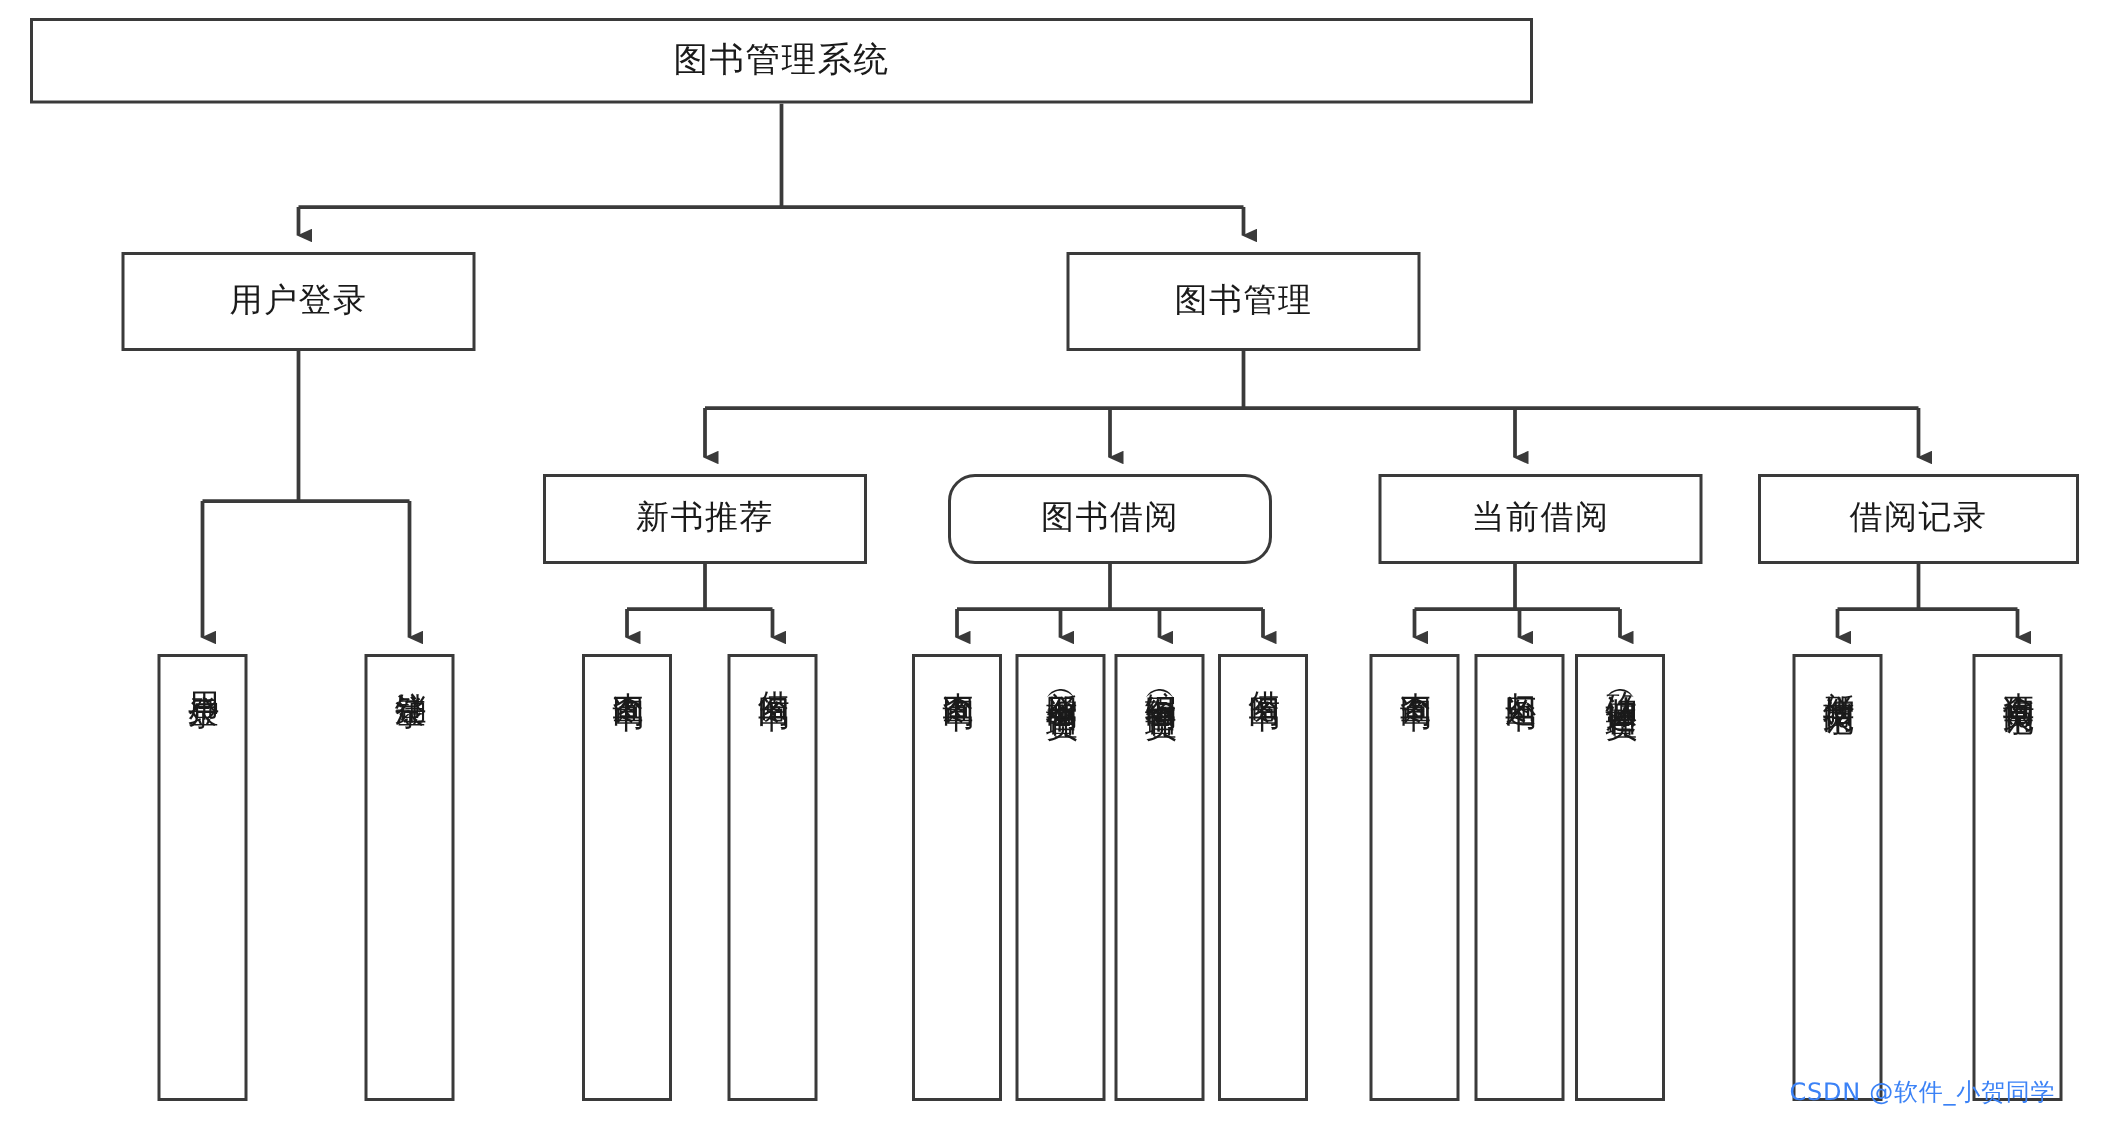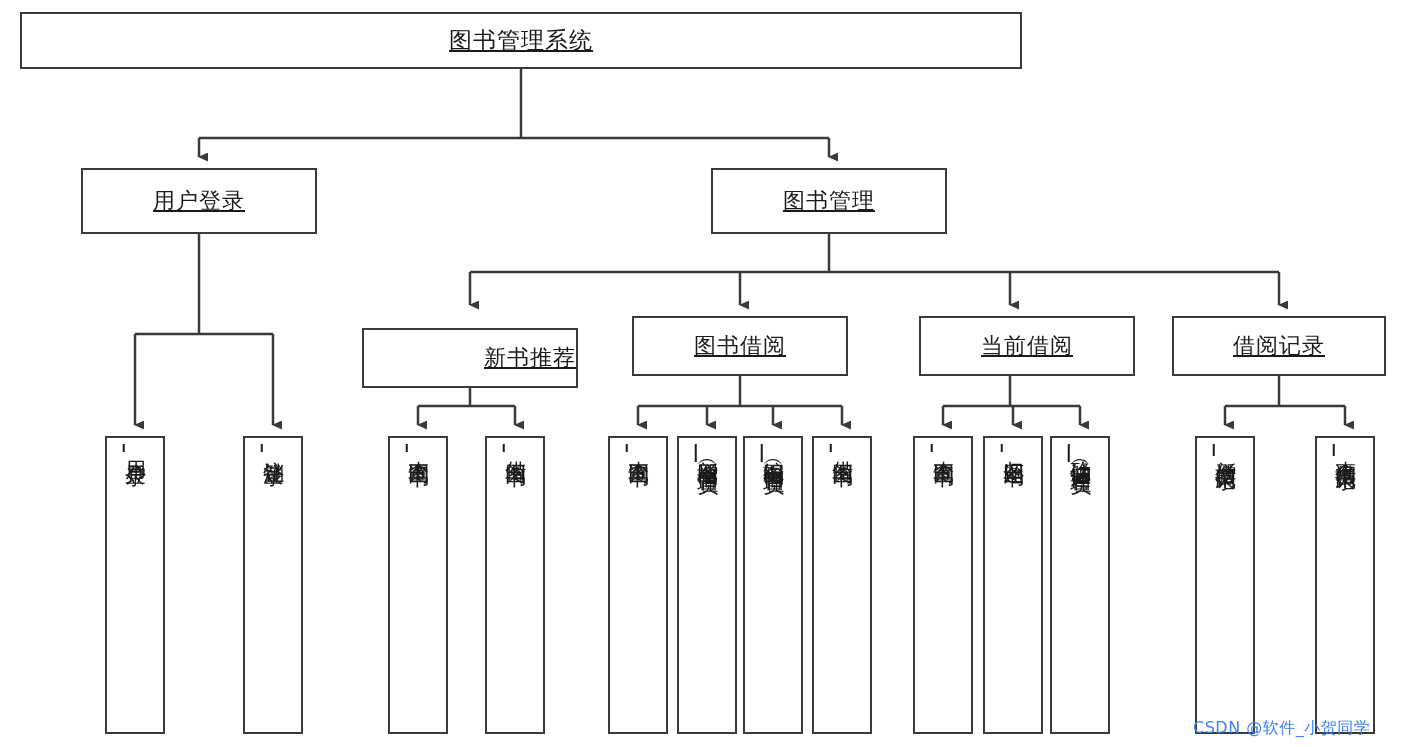--- a/index.html
+++ b/index.html
@@ -26,21 +26,20 @@
   }
   .node {
     position: absolute;
     box-sizing: border-box;
     border: 2px solid #3a3a3a;
     background: #ffffff;
     display: flex;
     align-items: center;
     justify-content: center;
     color: #1a1a1a;
-    text-decoration: underline;
   }
   .node .label {
     display: block;
     text-align: center;
     line-height: 1.05;
   }
   .node.horiz .label {
     writing-mode: horizontal-tb;
     font-size: 22px;
     letter-spacing: 1px;
@@ -118,24 +117,24 @@
   <div id="nodes-layer">
       <div class="node horiz title" style="left: 20px; top: 12px; width: 1002px; height: 57px;">
         <span class="label">图书管理系统</span>
       </div>
       <div class="node horiz" style="left: 81px; top: 168px; width: 236px; height: 66px;">
         <span class="label">用户登录</span>
       </div>
       <div class="node horiz" style="left: 711px; top: 168px; width: 236px; height: 66px;">
         <span class="label">图书管理</span>
       </div>
-      <div class="node horiz" style="left: 362px; top: 328px; width: 216px; height: 60px; justify-content: flex-end;">
+      <div class="node horiz" style="left: 362px; top: 316px; width: 216px; height: 60px;">
         <span class="label">新书推荐</span>
       </div>
-      <div class="node horiz" style="left: 632px; top: 316px; width: 216px; height: 60px;">
+      <div class="node horiz" style="left: 632px; top: 316px; width: 216px; height: 60px; border-radius: 18px;">
         <span class="label">图书借阅</span>
       </div>
       <div class="node horiz" style="left: 902px; top: 316px; width: 216px; height: 60px; margin-left: 17px;">
         <span class="label">当前借阅</span>
       </div>
       <div class="node horiz" style="left: 1172px; top: 316px; width: 214px; height: 60px;">
         <span class="label">借阅记录</span>
       </div>
       <div class="node vert" style="left: 105px; top: 436px; width: 60px; height: 298px;">
         <span class="label">用户登录</span>

